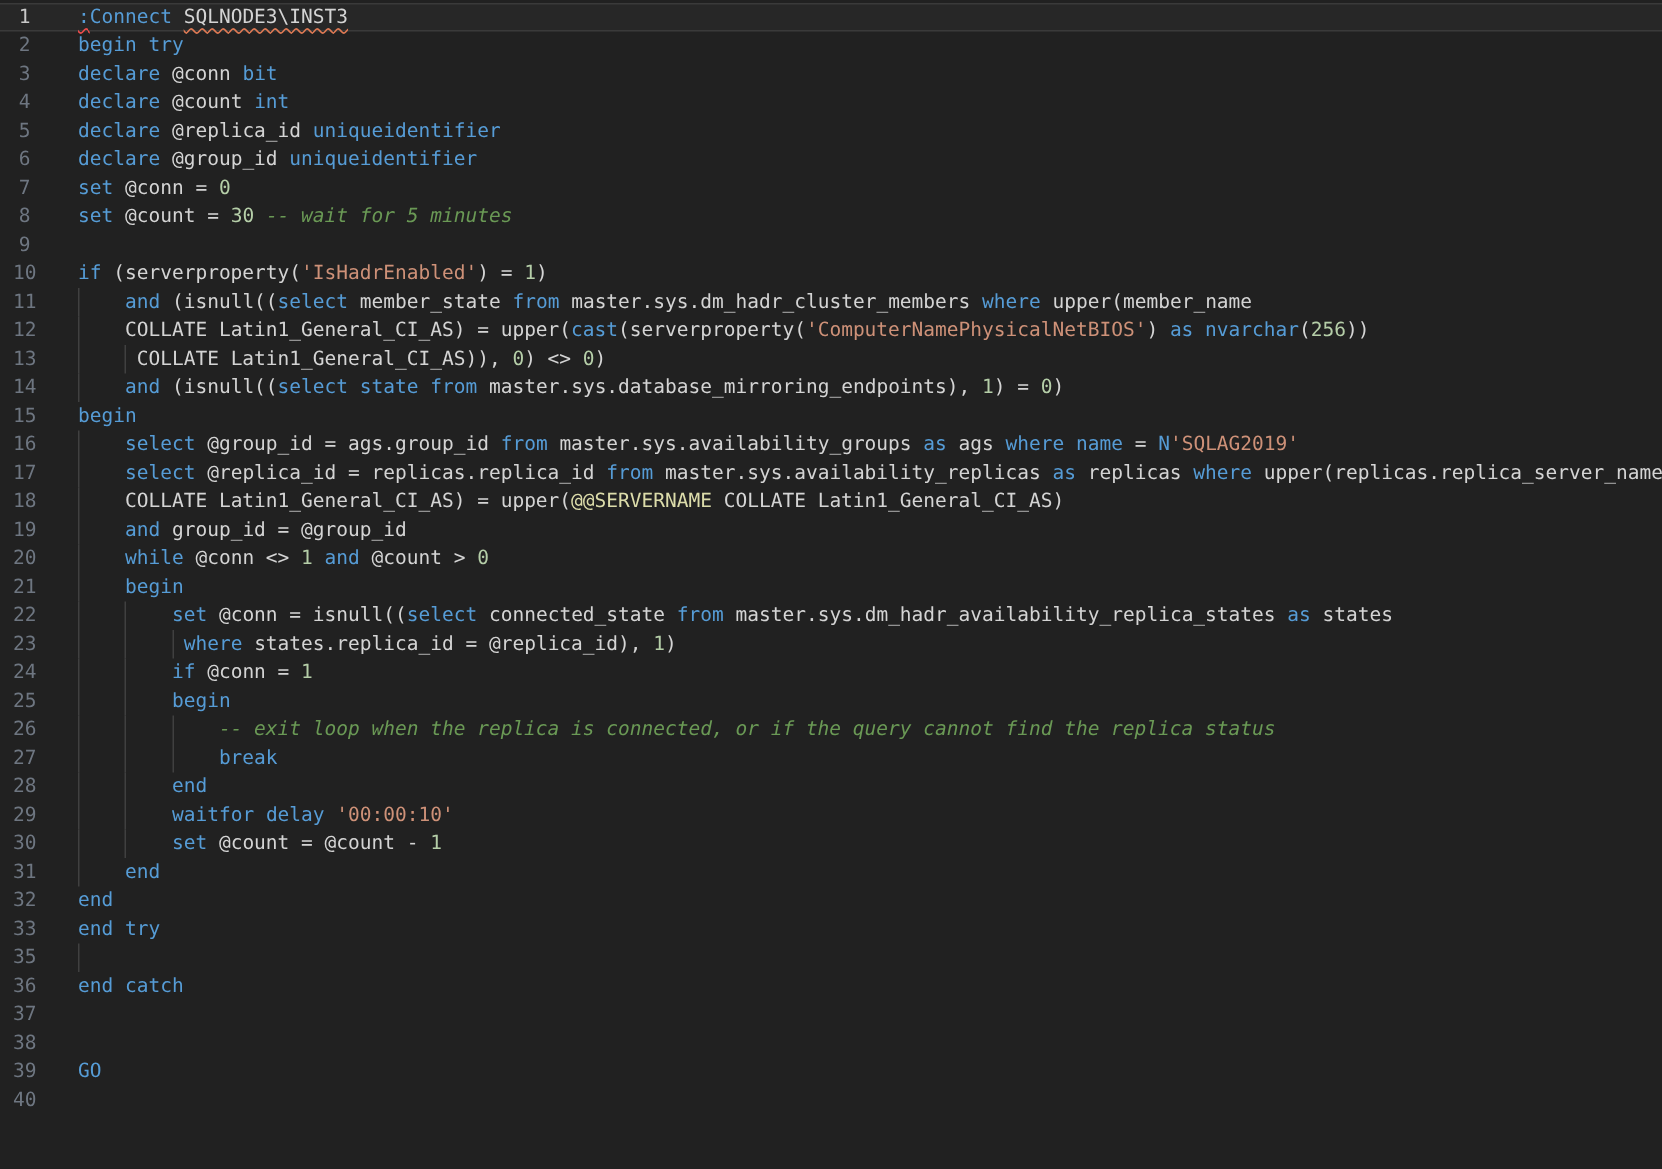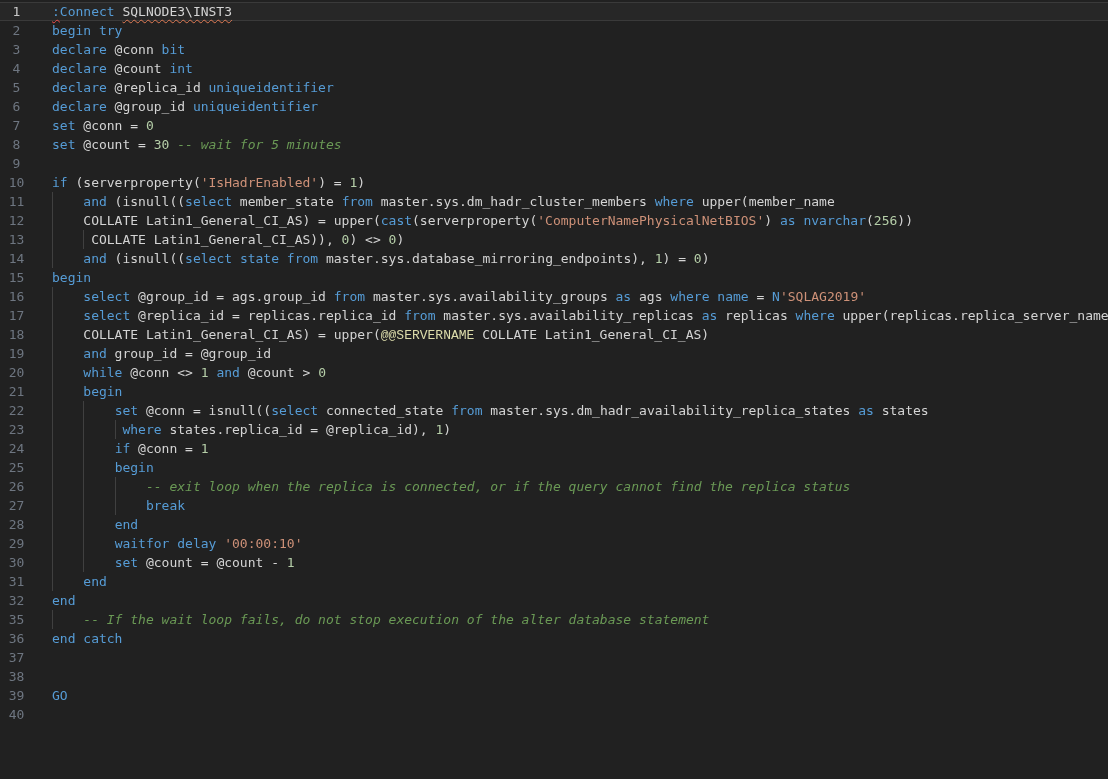--- a/index.html
+++ b/index.html
@@ -44,21 +44,21 @@
     position:absolute;
     top:0;bottom:0;
     width:1px;
     background:var(--indentGuide,#404040);
   }
   .k{color:var(--keyword,#569cd6);}
   .p{color:var(--plain,#d4d4d4);}
   .s{color:var(--string,#ce9178);}
   .c{color:var(--comment,#6a9955);font-style:italic;}
   .n{color:var(--number,#b5cea8);}
-  .y{color:var(--sysvar,#dcdcaa);font-family:Liberation Mono, monospace;}
+  .y{color:var(--sysvar,#dcdcaa);}
   .sq-red{
     text-decoration:underline wavy var(--squiggleRed,#f14c4c);
     text-decoration-thickness:1px;
     text-underline-offset:3px;
   }
   .sq-org{
     text-decoration:underline wavy var(--squiggleOrange,#e07a54);
     text-decoration-thickness:1px;
     text-underline-offset:3px;
   }
@@ -92,19 +92,20 @@
     <div class="line"><span class="ln">23</span><span class="code"><span class="guide" style="left: 0ch;"></span><span class="guide" style="left: 4ch;"></span><span class="guide" style="left: 8ch;"></span>         <span class="k">where</span><span class="p"> states.replica_id = @replica_id), </span><span class="n">1</span><span class="p">)</span></span></div>
     <div class="line"><span class="ln">24</span><span class="code"><span class="guide" style="left: 0ch;"></span><span class="guide" style="left: 4ch;"></span>        <span class="k">if</span><span class="p"> @conn = </span><span class="n">1</span></span></div>
     <div class="line"><span class="ln">25</span><span class="code"><span class="guide" style="left: 0ch;"></span><span class="guide" style="left: 4ch;"></span>        <span class="k">begin</span></span></div>
     <div class="line"><span class="ln">26</span><span class="code"><span class="guide" style="left: 0ch;"></span><span class="guide" style="left: 4ch;"></span><span class="guide" style="left: 8ch;"></span>            <span class="c">-- exit loop when the replica is connected, or if the query cannot find the replica status</span></span></div>
     <div class="line"><span class="ln">27</span><span class="code"><span class="guide" style="left: 0ch;"></span><span class="guide" style="left: 4ch;"></span><span class="guide" style="left: 8ch;"></span>            <span class="k">break</span></span></div>
     <div class="line"><span class="ln">28</span><span class="code"><span class="guide" style="left: 0ch;"></span><span class="guide" style="left: 4ch;"></span>        <span class="k">end</span></span></div>
     <div class="line"><span class="ln">29</span><span class="code"><span class="guide" style="left: 0ch;"></span><span class="guide" style="left: 4ch;"></span>        <span class="k">waitfor</span><span class="p"> </span><span class="k">delay</span><span class="p"> </span><span class="s">'00:00:10'</span></span></div>
     <div class="line"><span class="ln">30</span><span class="code"><span class="guide" style="left: 0ch;"></span><span class="guide" style="left: 4ch;"></span>        <span class="k">set</span><span class="p"> @count = @count - </span><span class="n">1</span></span></div>
     <div class="line"><span class="ln">31</span><span class="code"><span class="guide" style="left: 0ch;"></span>    <span class="k">end</span></span></div>
     <div class="line"><span class="ln">32</span><span class="code"><span class="k">end</span></span></div>
-    <div class="line"><span class="ln">35</span><span class="code"><span class="guide" style="left: 0ch;"></span>    <span class="c">-- If the wait loop fails, do not stop execution of the alter database statement</span></span></div>
+    <div class="line"><span class="ln">33</span><span class="code"><span class="k">end</span><span class="p"> </span><span class="k">try</span></span></div>
+    <div class="line"><span class="ln">35</span><span class="code"><span class="guide" style="left: 0ch;"></span>    </span></div>
     <div class="line"><span class="ln">36</span><span class="code"><span class="k">end</span><span class="p"> </span><span class="k">catch</span></span></div>
     <div class="line"><span class="ln">37</span></div>
     <div class="line"><span class="ln">38</span><span class="code"></span></div>
     <div class="line"><span class="ln">39</span><span class="code"><span class="k">GO</span></span></div>
     <div class="line"><span class="ln">40</span><span class="code"></span></div>
   </div>
 
 </body></html>

